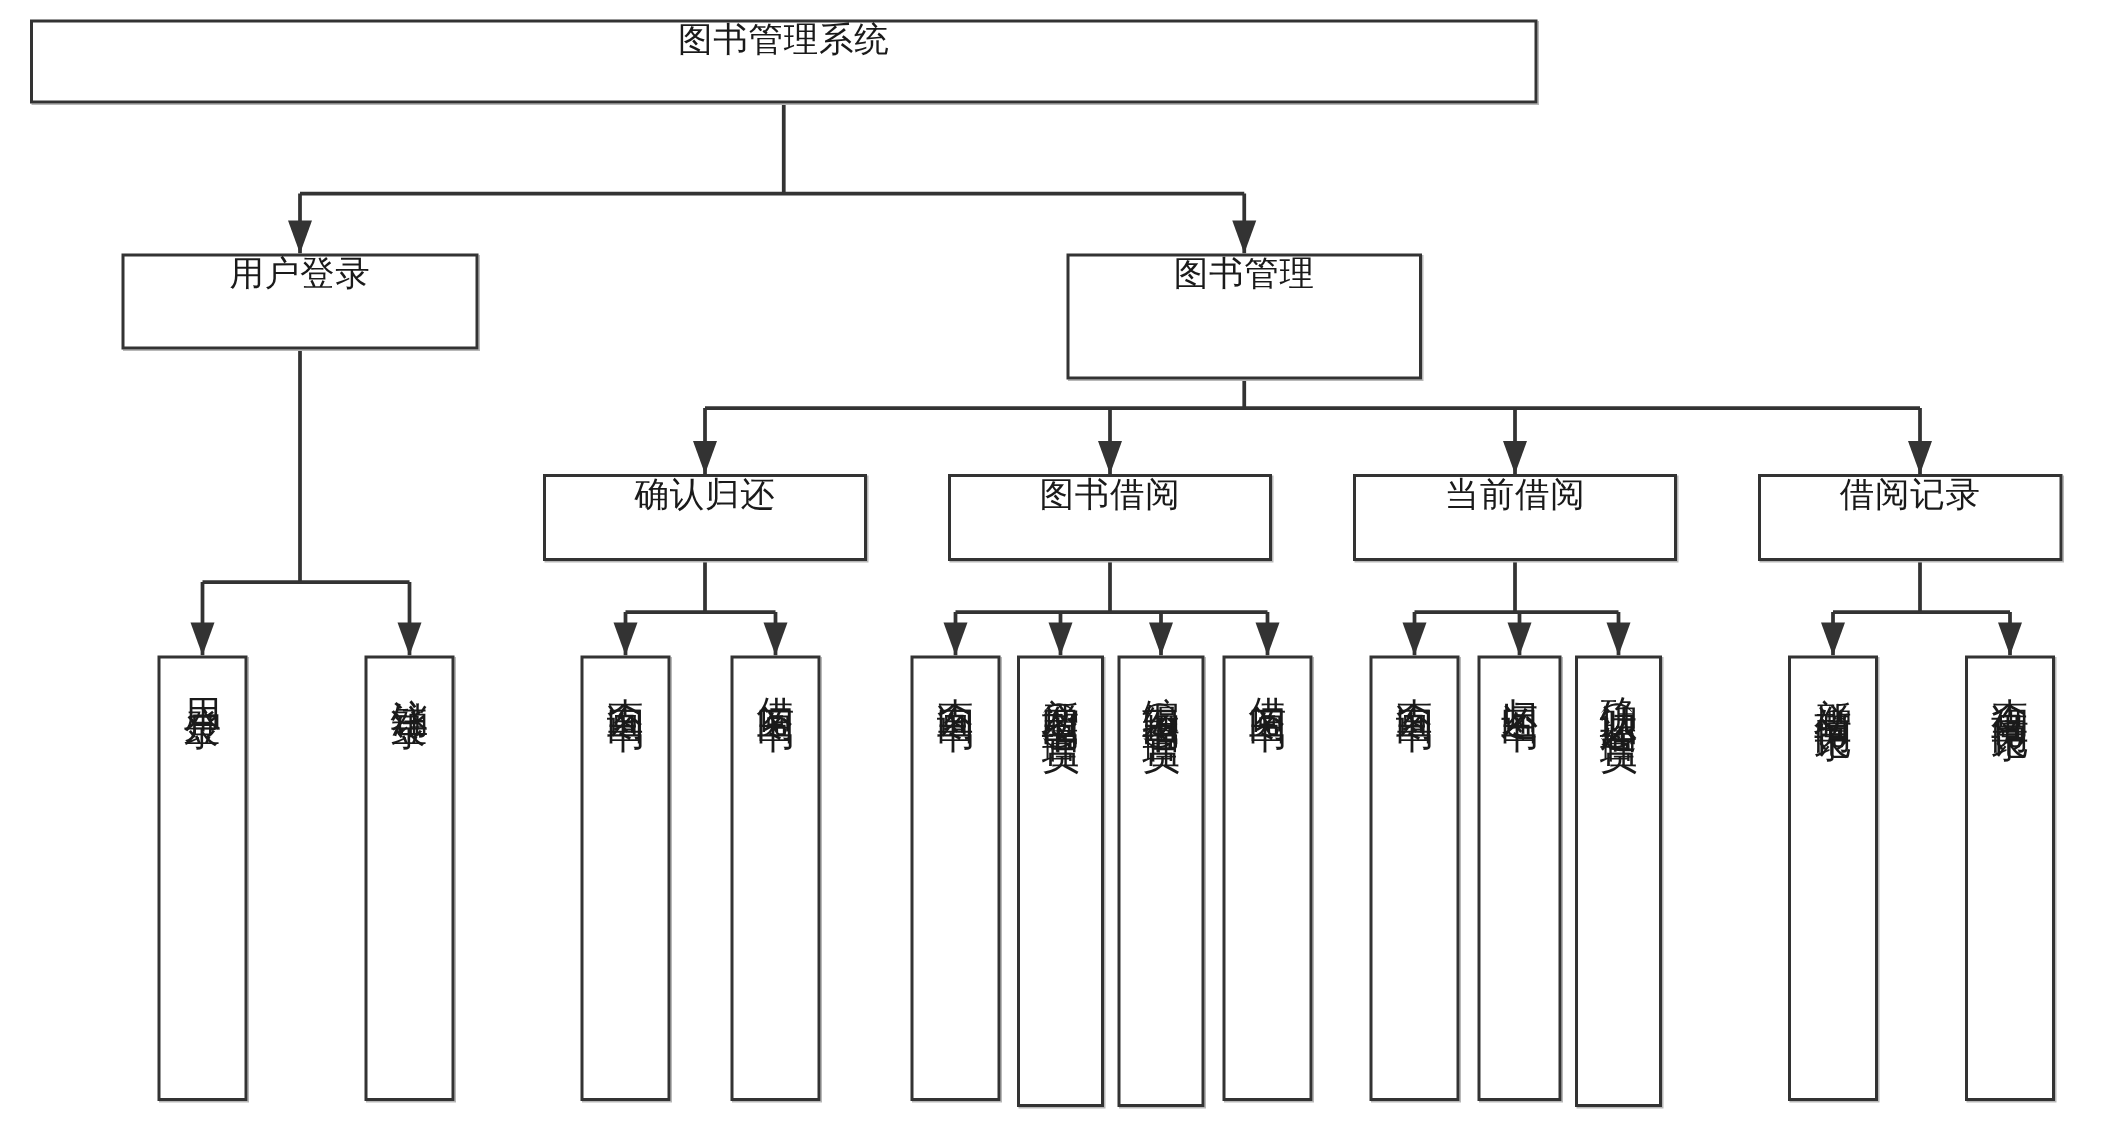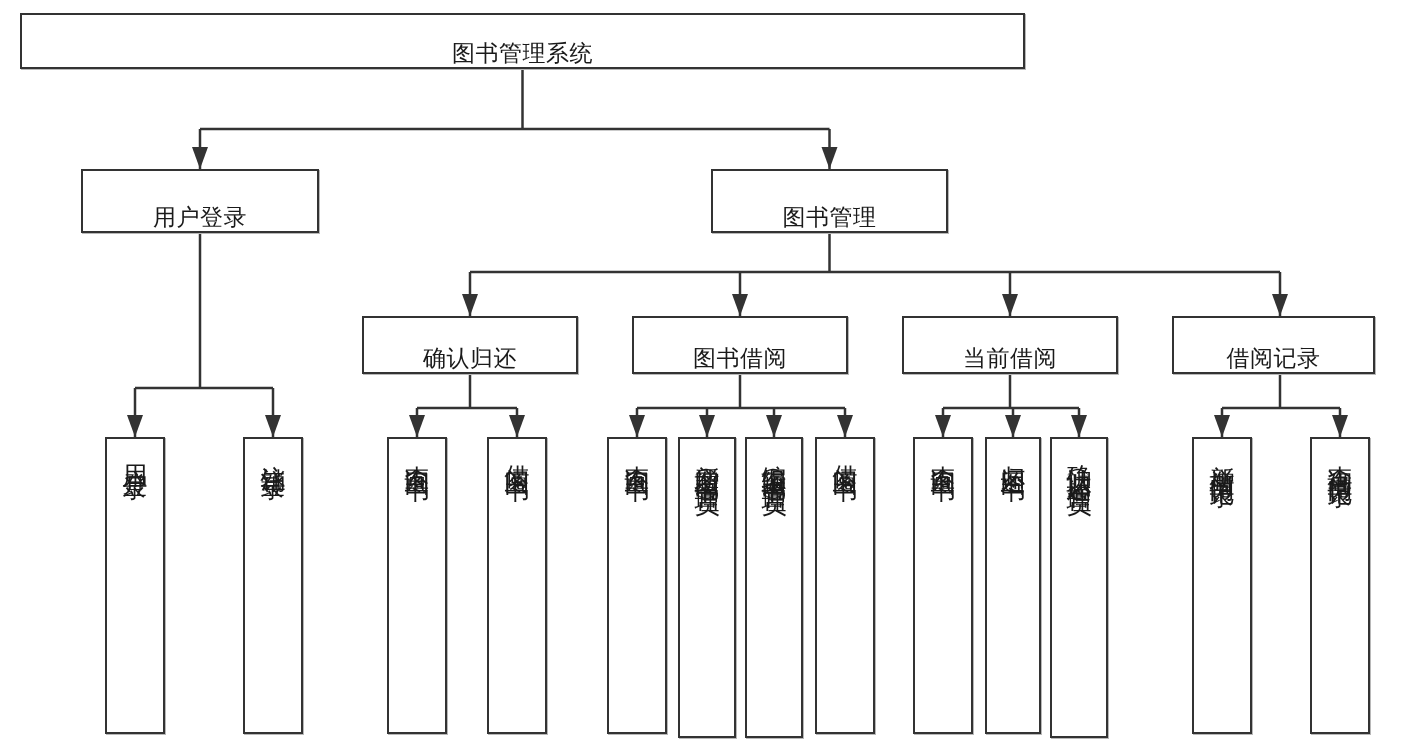--- a/index.html
+++ b/index.html
@@ -25,21 +25,21 @@
     height: 747px;
     pointer-events: none;
   }
   .node {
     position: absolute;
     box-sizing: border-box;
     background: #ffffff;
     border: 2px solid #333333;
     box-shadow: 1px 1px 0 0 #b8b8b8;
     display: flex;
-    align-items: flex-end;
+    align-items: flex-start;
     justify-content: center;
     z-index: 2;
   }
   .node-label {
     color: #1a1a1a;
     line-height: 1.12;
     letter-spacing: 0.5px;
     white-space: nowrap;
   }
   .node.horizontal .node-label {
@@ -128,21 +128,21 @@
     </svg>
 
   <div class="node horizontal" style="left: 20px; top: 13px; width: 1005px; height: 56px;">
     <span class="node-label">图书管理系统</span>
   </div>
 
   <div class="node horizontal" style="left: 81px; top: 169px; width: 238px; height: 64px;">
     <span class="node-label">用户登录</span>
   </div>
 
-  <div class="node horizontal" style="left: 711px; top: 169px; width: 237px; height: 64px;">
+  <div class="node horizontal" style="left: 711px; top: 169px; width: 237px; height: 84px;">
     <span class="node-label">图书管理</span>
   </div>
 
   <div class="node horizontal" style="left: 362px; top: 316px; width: 216px; height: 58px;">
     <span class="node-label">确认归还</span>
   </div>
 
   <div class="node horizontal" style="left: 902px; top: 316px; width: 216px; height: 58px;">
     <span class="node-label">当前借阅</span>
   </div>

